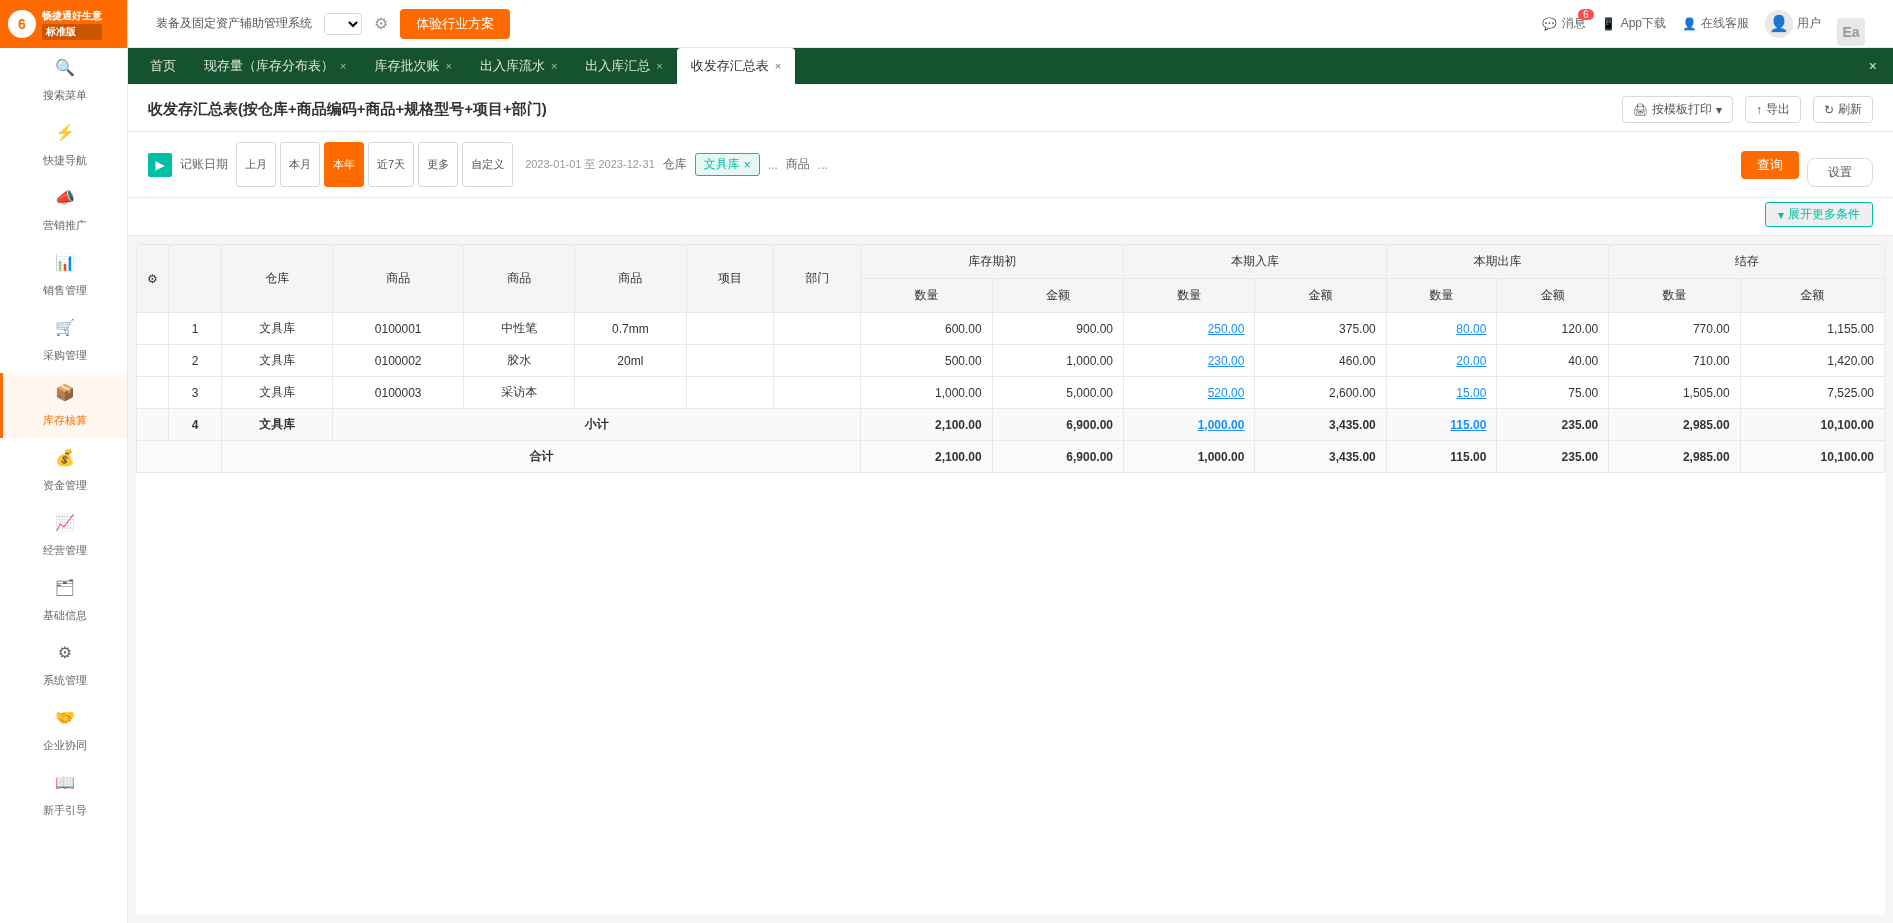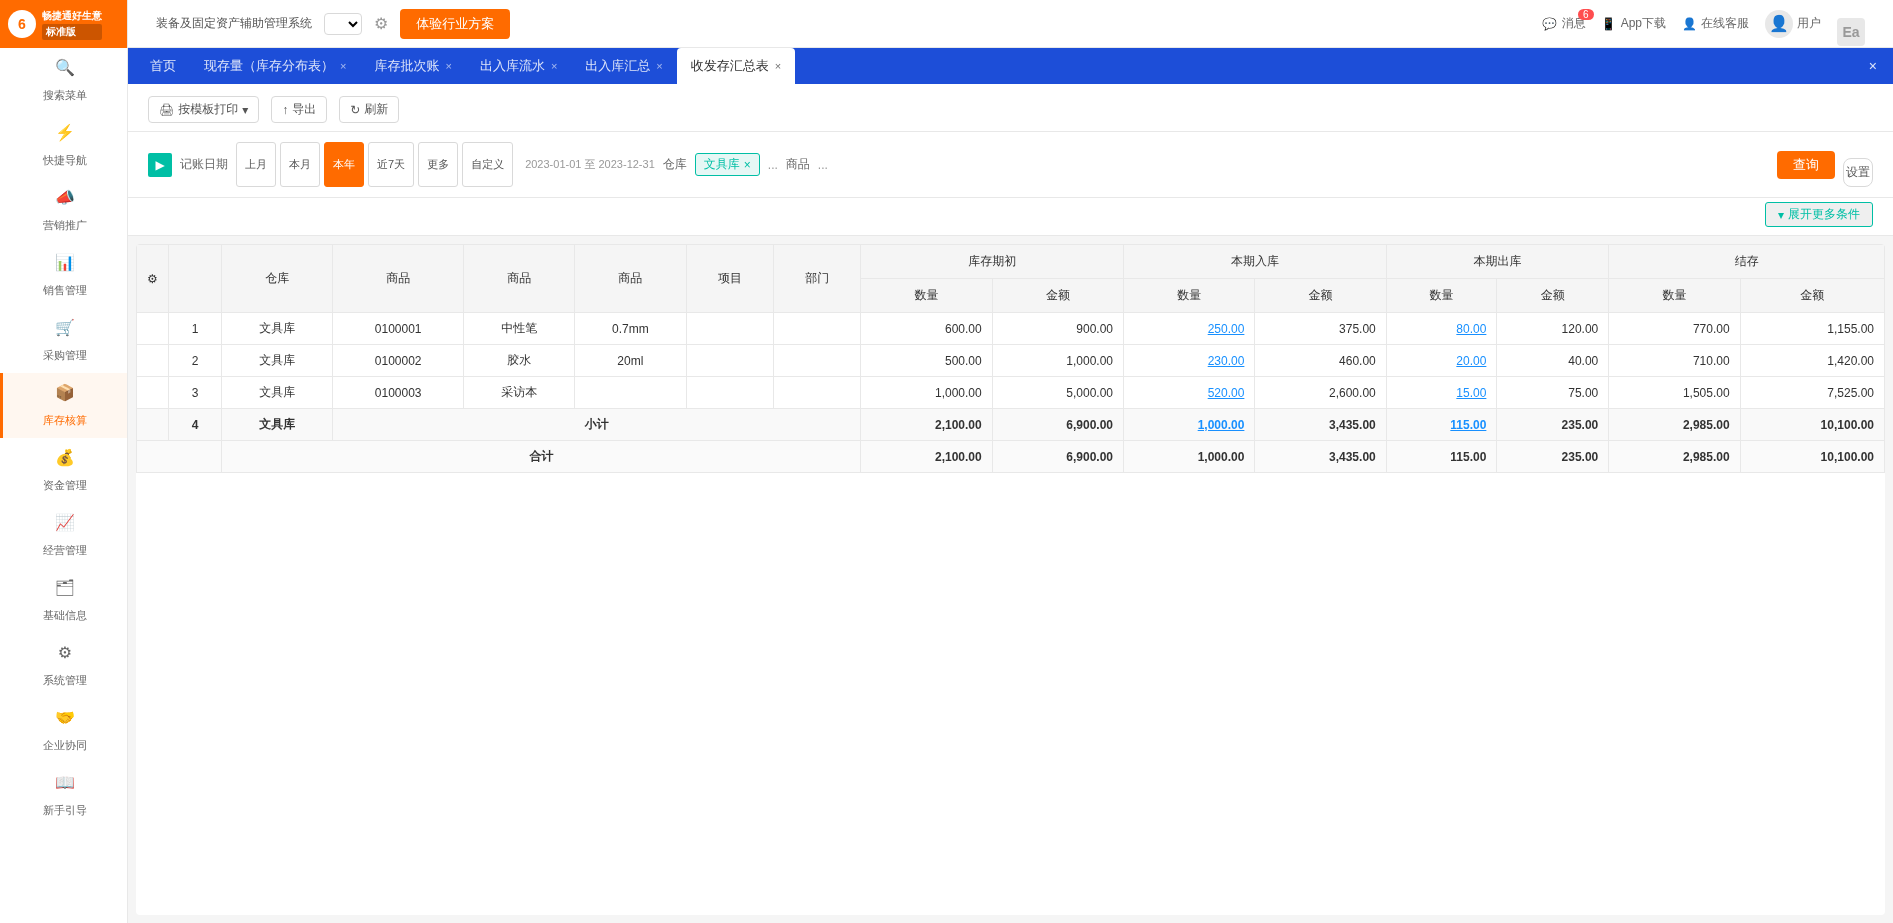--- a/index.html
+++ b/index.html
@@ -25,21 +25,21 @@
     .topbar-title-text { color: #555; }
     .topbar-select { border: 1px solid #d9d9d9; border-radius: 4px; padding: 2px 8px; font-size: 12px; background: #fff; }
     .topbar-settings { color: #999; cursor: pointer; font-size: 16px; }
     .topbar-trial-btn { background: #ff6b00; color: #fff; border: none; padding: 6px 16px; border-radius: 4px; cursor: pointer; font-size: 13px; }
     .topbar-actions { display: flex; align-items: center; gap: 16px; color: #666; font-size: 12px; }
     .topbar-action { display: flex; align-items: center; gap: 4px; cursor: pointer; position: relative; }
     .topbar-badge { background: #ff4d4f; color: #fff; border-radius: 10px; font-size: 10px; padding: 0 4px; position: absolute; top: -6px; right: -8px; min-width: 16px; text-align: center; }
     .topbar-avatar { width: 28px; height: 28px; background: #e8e8e8; border-radius: 50%; display: flex; align-items: center; justify-content: center; color: #999; font-size: 16px; }
 
     
-    .tabs { background: #1d4ed8; display: flex; align-items: center; padding: 0 8px; height: 36px; }
+    .tabs { background: #14532d; display: flex; align-items: center; padding: 0 8px; height: 36px; }
     .tab { padding: 0 14px; height: 36px; display: flex; align-items: center; gap: 6px; color: rgba(255,255,255,0.85); cursor: pointer; font-size: 13px; white-space: nowrap; }
     .tab.active { background: #fff; color: #333; border-radius: 4px 4px 0 0; }
     .tab-close { font-size: 11px; color: inherit; opacity: 0.7; }
     .tabs-spacer { flex: 1; }
     .tab-close-all { color: rgba(255,255,255,0.85); cursor: pointer; font-size: 14px; padding: 0 8px; }
 
     
     .page-content { flex: 1; overflow-y: auto; background: #f5f5f5; padding: 0; display: flex; flex-direction: column; }
 
     
@@ -56,21 +56,21 @@
     .filter-label { color: #666; font-size: 12px; white-space: nowrap; }
     .date-btns { display: flex; gap: 4px; align-items: center; }
     .date-btn { padding: 14px 8px; border: 1px solid #d9d9d9; border-radius: 3px; cursor: pointer; font-size: 11px; color: #555; background: #fff; }
     .date-btn.active { background: #ff6b00; color: #fff; border-color: #ff6b00; }
     .date-range { font-size: 11px; color: #999; margin-left: 4px; }
     .filter-tag { background: #e6f7f5; border: 1px solid #00bfa5; color: #00bfa5; padding: 2px 8px; border-radius: 3px; font-size: 12px; display: flex; align-items: center; gap: 4px; }
     .filter-tag-close { cursor: pointer; }
     .filter-more { color: #999; cursor: pointer; font-size: 12px; }
     .filter-right { margin-left: auto; display: flex; align-items: center; gap: 8px; }
     .btn-query { background: #ff6b00; color: #fff; border: none; padding: 5px 16px; border-radius: 4px; cursor: pointer; font-size: 13px; }
-    .btn-set { border: 1px solid #d9d9d9; background: #fff; padding: 5px 2px; border-radius: 8px; cursor: pointer; font-size: 12px; color: #555; margin-top: 16px; }
+    .btn-set { border: 1px solid #d9d9d9; background: #fff; padding: 5px 20px; border-radius: 8px; cursor: pointer; font-size: 12px; color: #555; margin-top: 16px; }
 
     
     .expand-row { background: #fff; padding: 4px 20px 8px; border-bottom: 1px solid #e8e8e8; display: flex; align-items: center; }
     .expand-btn { color: #00bfa5; cursor: pointer; font-size: 12px; display: flex; align-items: center; gap: 4px; border: 1px solid #00bfa5; padding: 3px 12px; border-radius: 3px; }
 
     
     .table-section { flex: 1; background: #fff; margin: 8px; border-radius: 4px; overflow: hidden; display: flex; flex-direction: column; }
     table { width: 100%; border-collapse: collapse; font-size: 12px; }
     thead { background: #f5f5f5; }
     th { padding: 8px 10px; text-align: center; border: 1px solid #e8e8e8; color: #333; font-weight: normal; white-space: nowrap; }
@@ -198,20 +198,21 @@
       <span>收发存汇总表</span>
       <span class="tab-close">×</span>
     </div>
     <div class="tabs-spacer"></div>
     <span class="tab-close-all">×</span>
   </div>
 
   <div class="page-content">
 
     <div class="page-header">
+      <span class="page-title">收发存汇总表(按仓库+商品编码+商品+规格型号+项目+部门)</span>
       <div class="page-header-actions">
         <button class="btn-print">
           <span>🖨</span>
           <span>按模板打印</span>
           <span>▾</span>
         </button>
         <button class="btn-export">
           <span>↑</span>
           <span>导出</span>
         </button>

